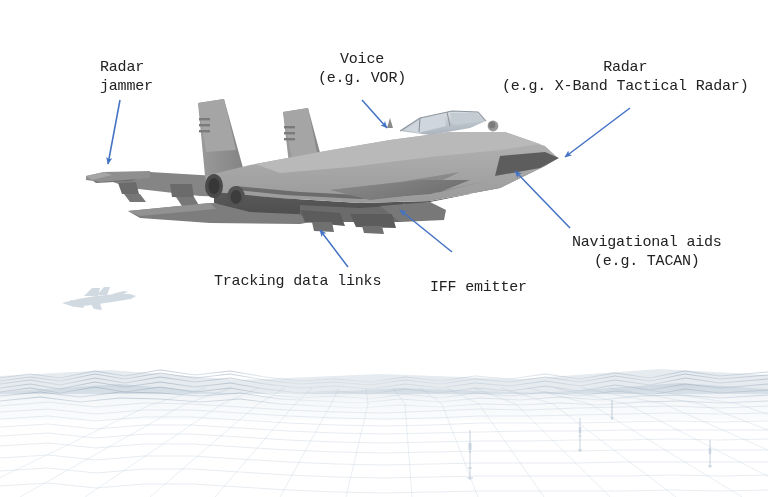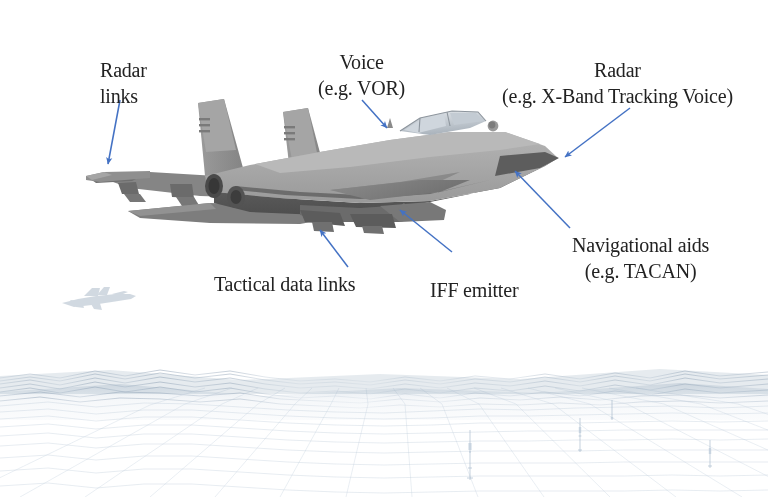--- a/index.html
+++ b/index.html
@@ -20,22 +20,22 @@
   .layer {
     position: absolute;
     left: 0;
     top: 0;
     width: 768px;
     height: 497px;
   }
   .callout {
     position: absolute;
     color: #222222;
-    font-family: Liberation Serif, serif;
-    font-size: 20px;
+    font-family: Liberation Mono, monospace;
+    font-size: 15px;
     line-height: 1.28;
     letter-spacing: -0.2px;
     white-space: nowrap;
     text-align: center;
   }
   .callout .ln {
     display: block;
   }
   .cal-radar-jammer   { left: 100px; top: 58px;  text-align: left; }
   .cal-voice          { left: 318px; top: 50px; text-align: center;  }
@@ -281,39 +281,39 @@
       <line x1="362" y1="100" x2="387" y2="128"></line>
       <line x1="630" y1="108" x2="565" y2="157"></line>
       <line x1="570" y1="228" x2="515" y2="171"></line>
       <line x1="452" y1="252" x2="400" y2="210"></line>
       <line x1="348" y1="267" x2="320" y2="230"></line>
     </g>
   </svg>
 
   <div class="callout cal-radar-jammer">
     <span class="ln">Radar</span>
-    <span class="ln">links</span>
+    <span class="ln">jammer</span>
   </div>
 
   <div class="callout cal-voice">
     <span class="ln">Voice</span>
     <span class="ln">(e.g. VOR)</span>
   </div>
 
   <div class="callout cal-radar">
     <span class="ln">Radar</span>
-    <span class="ln">(e.g. X-Band Tracking Voice)</span>
+    <span class="ln">(e.g. X-Band Tactical Radar)</span>
   </div>
 
   <div class="callout cal-nav-aids">
     <span class="ln">Navigational aids</span>
     <span class="ln">(e.g. TACAN)</span>
   </div>
 
   <div class="callout cal-iff">
     <span class="ln">IFF emitter</span>
   </div>
 
   <div class="callout cal-tactical">
-    <span class="ln">Tactical data links</span>
+    <span class="ln">Tracking data links</span>
   </div>
 
 </div>
 
 </body></html>

